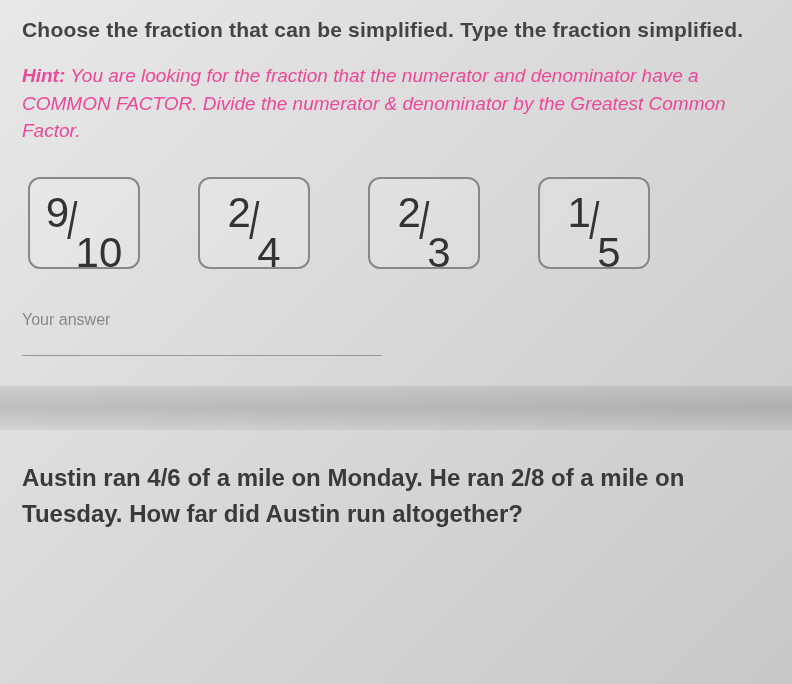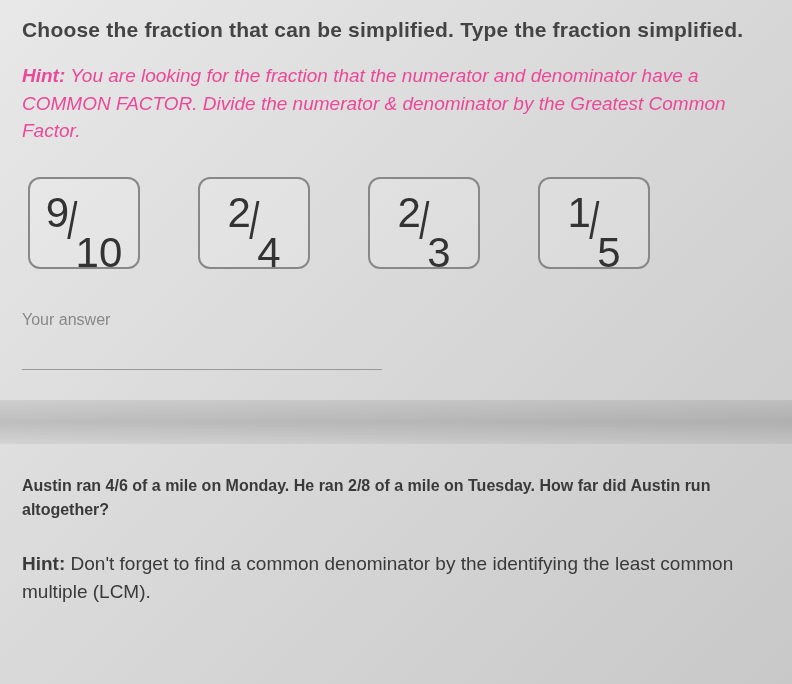--- a/index.html
+++ b/index.html
@@ -90,21 +90,21 @@
       font-size: 42px;
     }
     
     .answer-section {
       margin-top: 8px;
     }
     
     .answer-label {
       font-size: 16px;
       color: #888;
-      margin-bottom: 14px;
+      margin-bottom: 0;
     }
     
     .answer-input {
       border: none;
       border-bottom: 1.5px solid #999;
       background: transparent;
       width: 360px;
       font-size: 16px;
       padding: 4px 0;
       outline: none;
@@ -115,21 +115,21 @@
       height: 44px;
       margin: 0 -22px;
       background: linear-gradient(180deg, rgba(0,0,0,0.08) 0%, rgba(0,0,0,0.15) 50%, rgba(0,0,0,0.05) 100%);
     }
     
     .question2 {
       padding-top: 30px;
     }
     
     .question2-text {
-      font-size: 16px;
+      font-size: 24px;
       font-weight: 600;
       color: #3a3a3a;
       line-height: 1.5;
       margin-bottom: 28px;
     }
     
     .hint2 {
       font-size: 19px;
       color: #3a3a3a;
       line-height: 1.5;
@@ -184,17 +184,13 @@
   <div class="answer-section">
     <div class="answer-label">Your answer</div>
     <input type="text" class="answer-input" value="" style="">
   </div>
 </div>
 
 <div class="divider-gap"></div>
 
 <div class="question2">
   <div class="question2-text">Austin ran 4/6 of a mile on Monday. He ran 2/8 of a mile on Tuesday. How far did Austin run altogether?</div>
-  <div class="hint2">
-    <span class="hint2-label">Hint:</span>
-    <span>Don't forget to find a common denominator by the identifying the least common multiple (LCM).</span>
-  </div>
 </div>
 
 </body></html>

